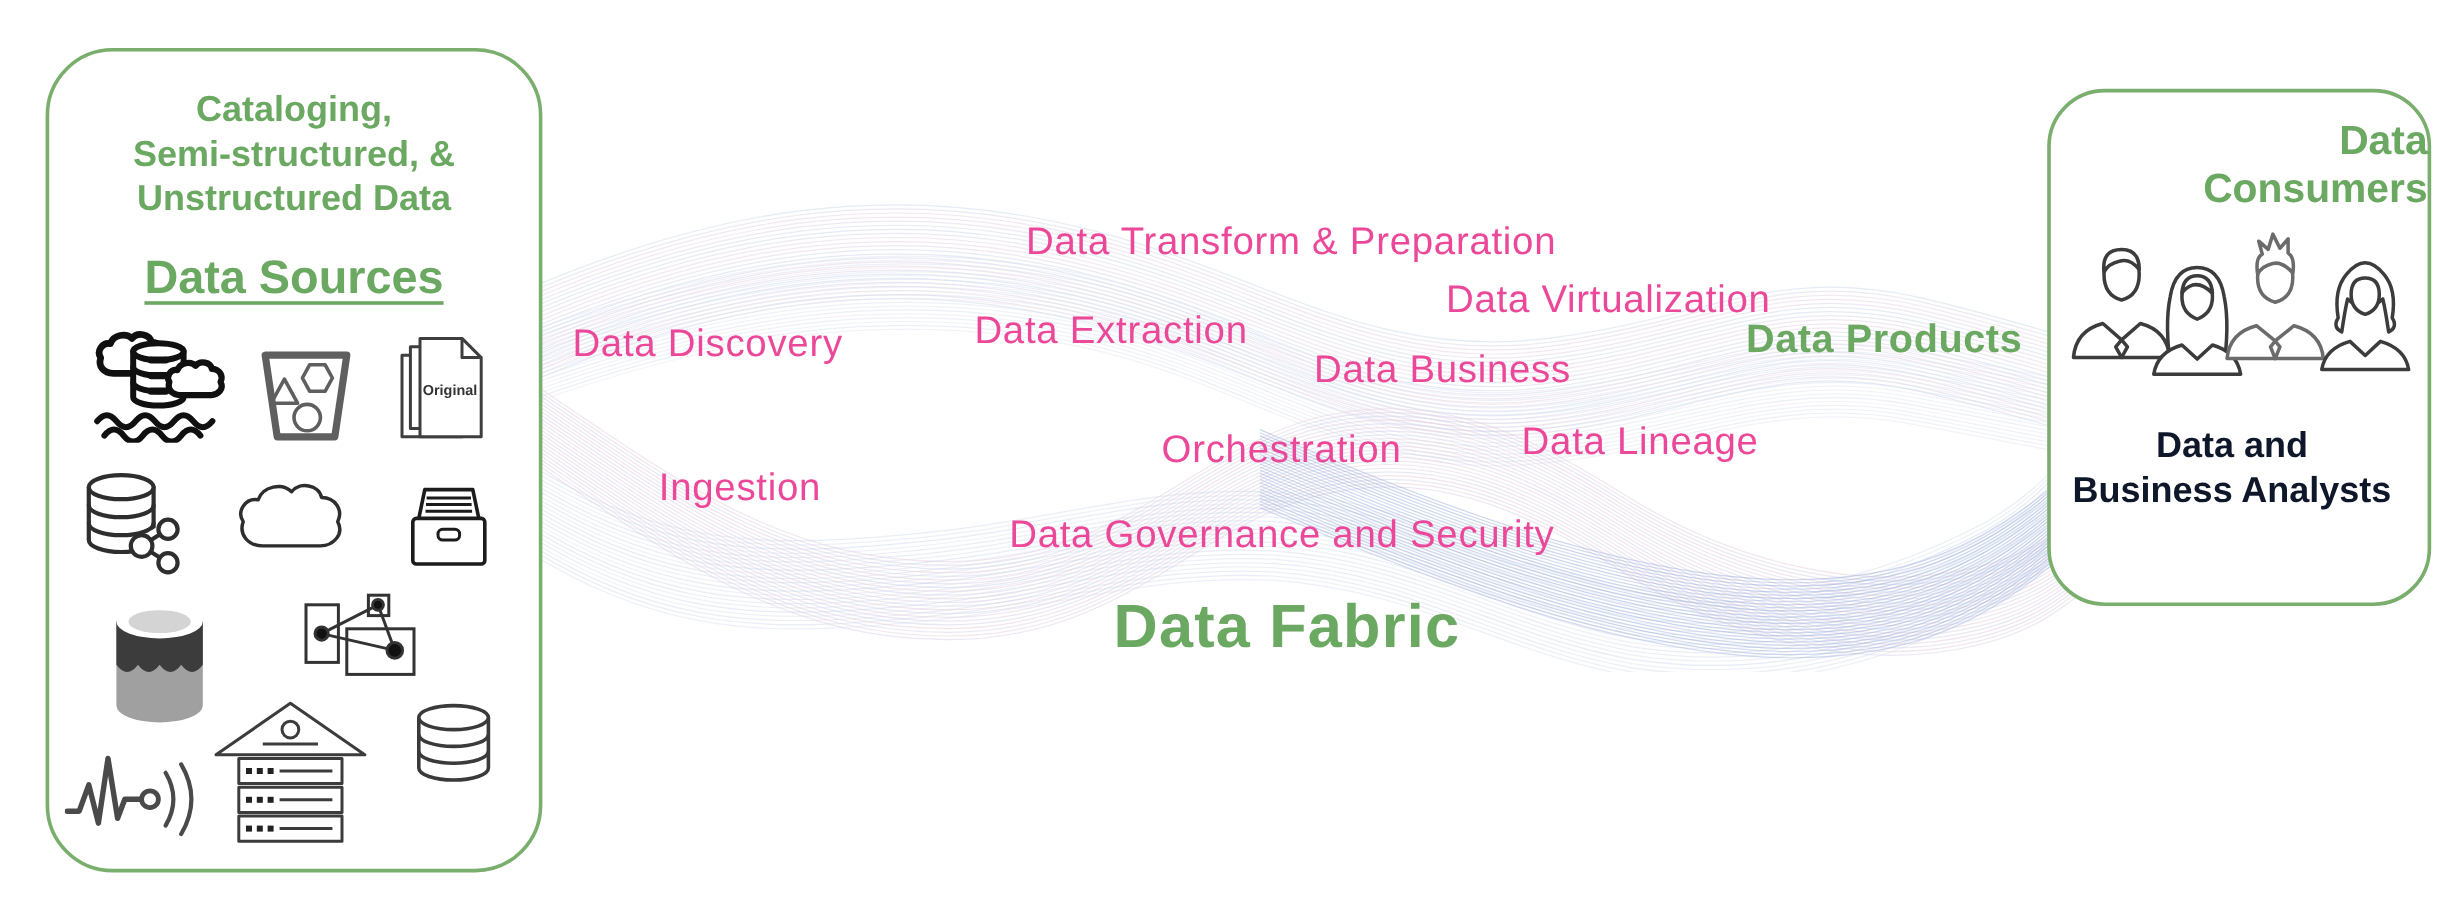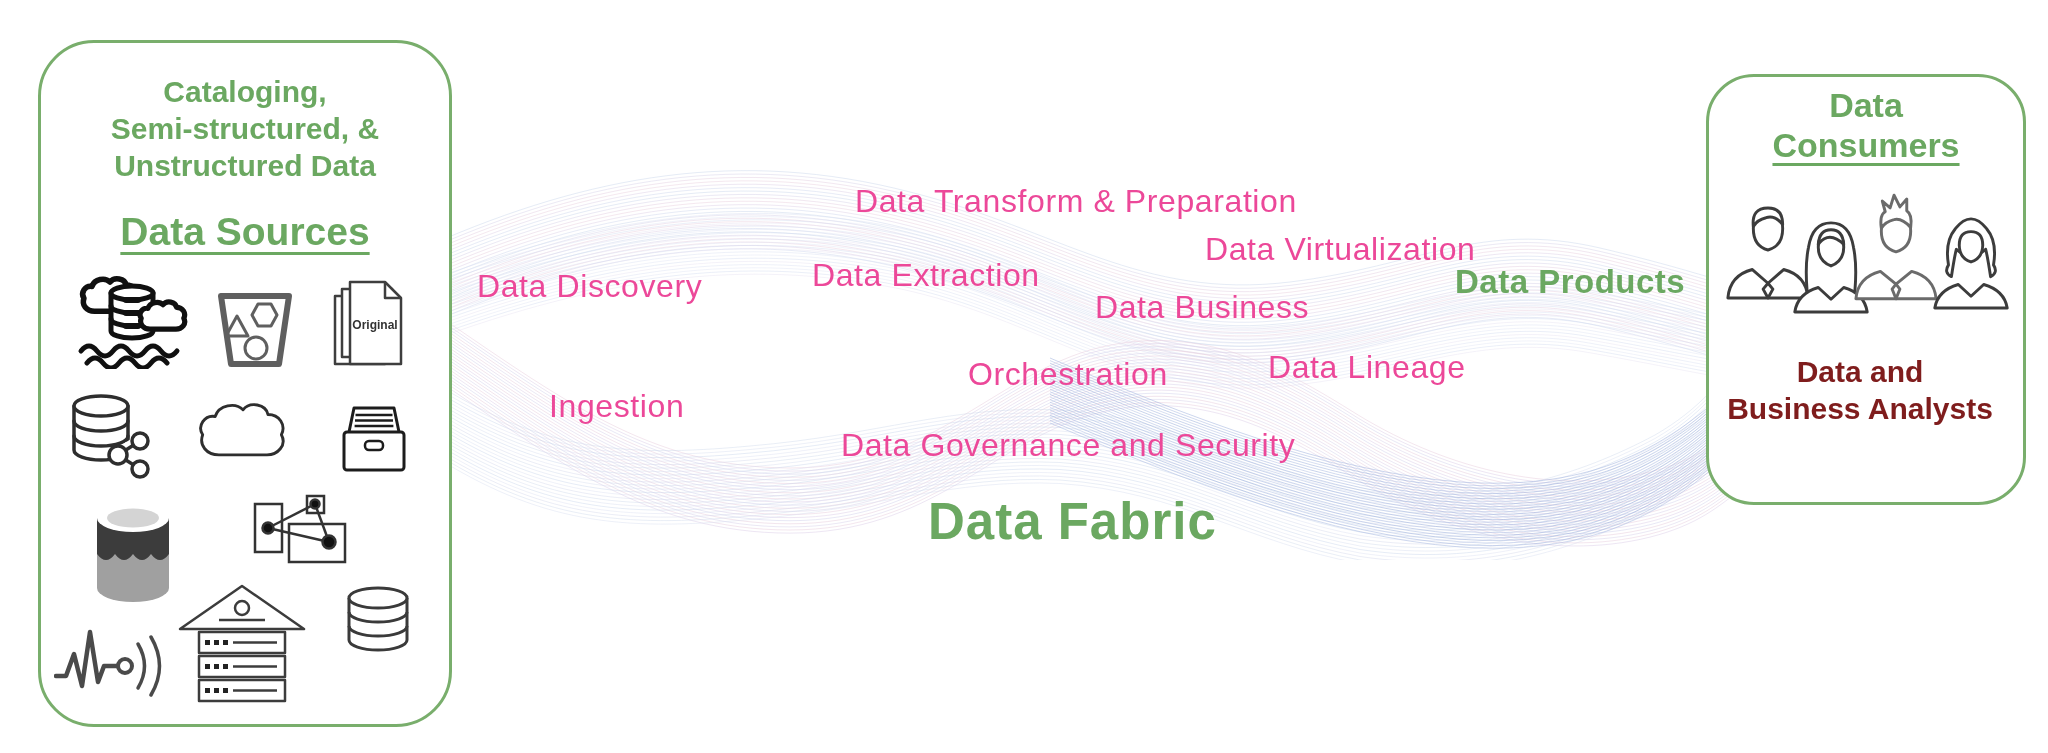--- a/index.html
+++ b/index.html
@@ -18,26 +18,26 @@
                text-decoration:underline;text-decoration-thickness:3px;text-underline-offset:7px;}
   .icon{position:absolute;}
 
   
   .flabel{position:absolute;font-size:32px;color:#ec4899;white-space:nowrap;z-index:2;letter-spacing:0.6px;}
   .flabel.products{font-weight:bold;color:#6ba861;font-size:33px;letter-spacing:0.5px;}
   .fabric-title{position:absolute;left:928px;top:492px;font-size:51px;font-weight:bold;color:#6ba861;
                 z-index:2;letter-spacing:1px;white-space:nowrap;}
 
   
-  .cons-title{margin:8px 0 0;text-align:center;font-weight:bold;font-size:34px;line-height:40px;color:#6ba861;}
-  .cons-title .u{text-decoration:underline;text-decoration-thickness:3px;text-underline-offset:6px;}
+  .cons-title{margin:20px 0 0;text-align:right;font-weight:bold;font-size:34px;line-height:40px;color:#6ba861;}
+  .cons-title .u{text-decoration-thickness:3px;text-underline-offset:6px;}
   .people{position:absolute;left:14px;top:112px;width:292px;height:128px;}
   .people svg{position:absolute;}
   .cons-caption{position:absolute;left:0;right:12px;top:276px;text-align:center;font-weight:bold;
-                font-size:30px;line-height:37px;color:#7f1d1d;padding:0 18px;}
+                font-size:30px;line-height:37px;color:#0f172a;padding:0 18px;}
 </style>
 </head>
 <body>
 
 <div class="stage">
 
   <svg id="fabric-wave" width="1290" height="430" viewBox="0 0 1290 430" fill="none">
       <path d="M -10 115 C 150 45, 300 18, 470 62 C 620 100, 700 170, 850 152 C 980 136, 1040 90, 1160 118 C 1245 138, 1280 152, 1300 155" transform="translate(0, 0)" stroke="#ccd7ec" stroke-width="1" fill="none" opacity="0.5"></path>
       <path d="M -10 115 C 150 45, 300 18, 470 62 C 620 100, 700 170, 850 152 C 980 136, 1040 90, 1160 118 C 1245 138, 1280 152, 1300 155" transform="translate(0, 3.4)" stroke="#d8d3ea" stroke-width="1" fill="none" opacity="0.5"></path>
       <path d="M -10 115 C 150 45, 300 18, 470 62 C 620 100, 700 170, 850 152 C 980 136, 1040 90, 1160 118 C 1245 138, 1280 152, 1300 155" transform="translate(0, 6.8)" stroke="#e4cfe2" stroke-width="1" fill="none" opacity="0.5"></path>

